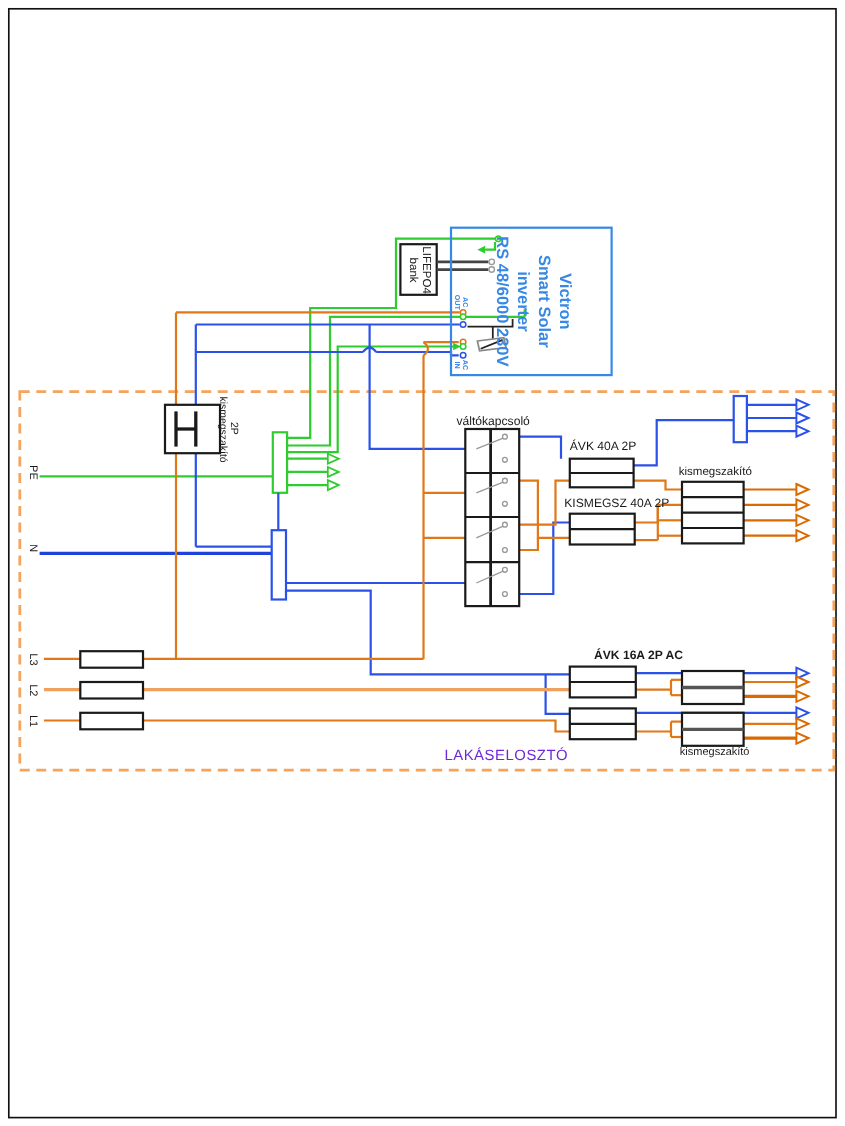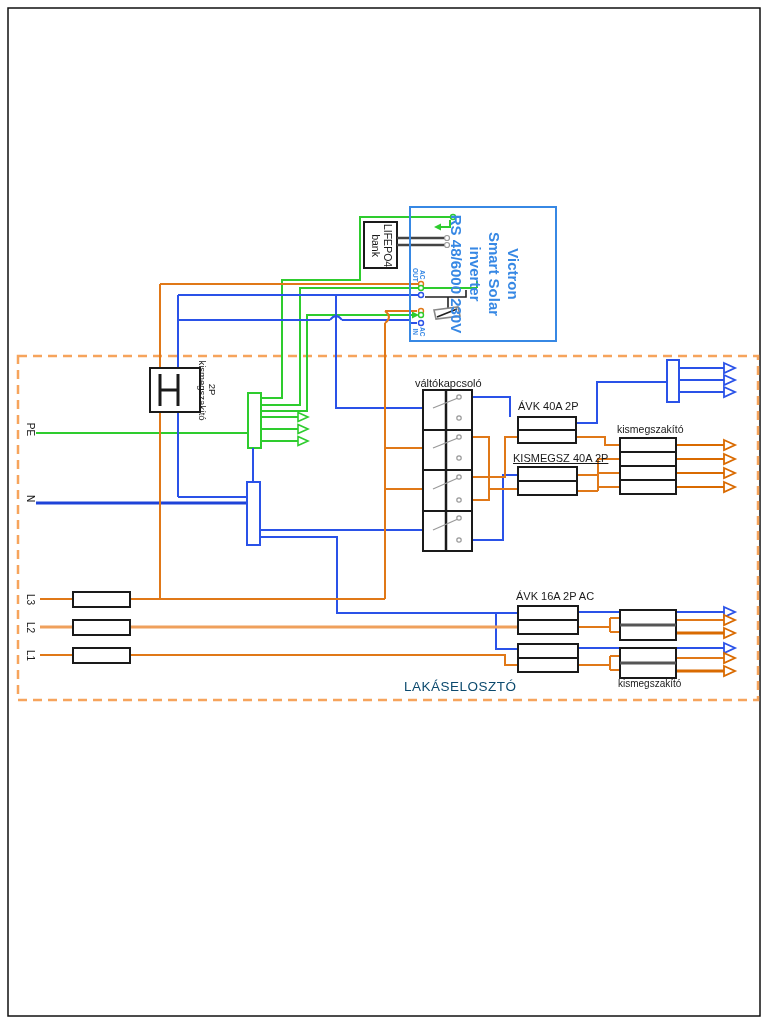--- a/index.html
+++ b/index.html
@@ -240,24 +240,24 @@
   </div>
 
   <div class="lbl rot center" style="left:178px;top:379px;width:58px;font-size:9.5px;">
     <div>2P</div>
     <div>kismegszakító</div>
   </div>
 
   <div class="lbl" style="left:415px;top:377px;">váltókapcsoló</div>
   <div class="lbl" style="left:518px;top:400px;text-align:center;">ÁVK 40A 2P</div>
   <div class="lbl" style="left:617px;top:424px;font-size:10.5px;">kismegszakító</div>
-  <div class="lbl" style="left:513px;top:452px;text-decoration:underline;">KISMEGSZ 40A 2P</div>
-  <div class="lbl" style="left:516px;top:590px;">ÁVK 16A 2P AC</div>
+  <div class="lbl" style="left:513px;top:452px;">KISMEGSZ 40A 2P</div>
+  <div class="lbl" style="left:540px;top:590px;font-weight:bold;">ÁVK 16A 2P AC</div>
   <div class="lbl" style="left:618px;top:678px;font-size:10px;">kismegszakító</div>
-  <div class="lbl" style="left:404px;top:680px;font-size:13.5px;font-weight:500;letter-spacing:.5px;color:#0c4a6e;">LAKÁSELOSZTÓ</div>
+  <div class="lbl" style="left:404px;top:680px;font-size:13.5px;font-weight:500;letter-spacing:.5px;color:#6d28d9;">LAKÁSELOSZTÓ</div>
 
   <div class="lbl rot" style="left:20px;top:424px;width:20px;font-size:10px;text-align:center;">PE</div>
   <div class="lbl rot" style="left:20px;top:493px;width:20px;font-size:10px;text-align:center;">N</div>
   <div class="lbl rot" style="left:20px;top:594px;width:20px;font-size:10px;text-align:center;">L3</div>
   <div class="lbl rot" style="left:20px;top:622px;width:20px;font-size:10px;text-align:center;">L2</div>
   <div class="lbl rot" style="left:20px;top:650px;width:20px;font-size:10px;text-align:center;">L1</div>
 
 </div>
 
 </body></html>

